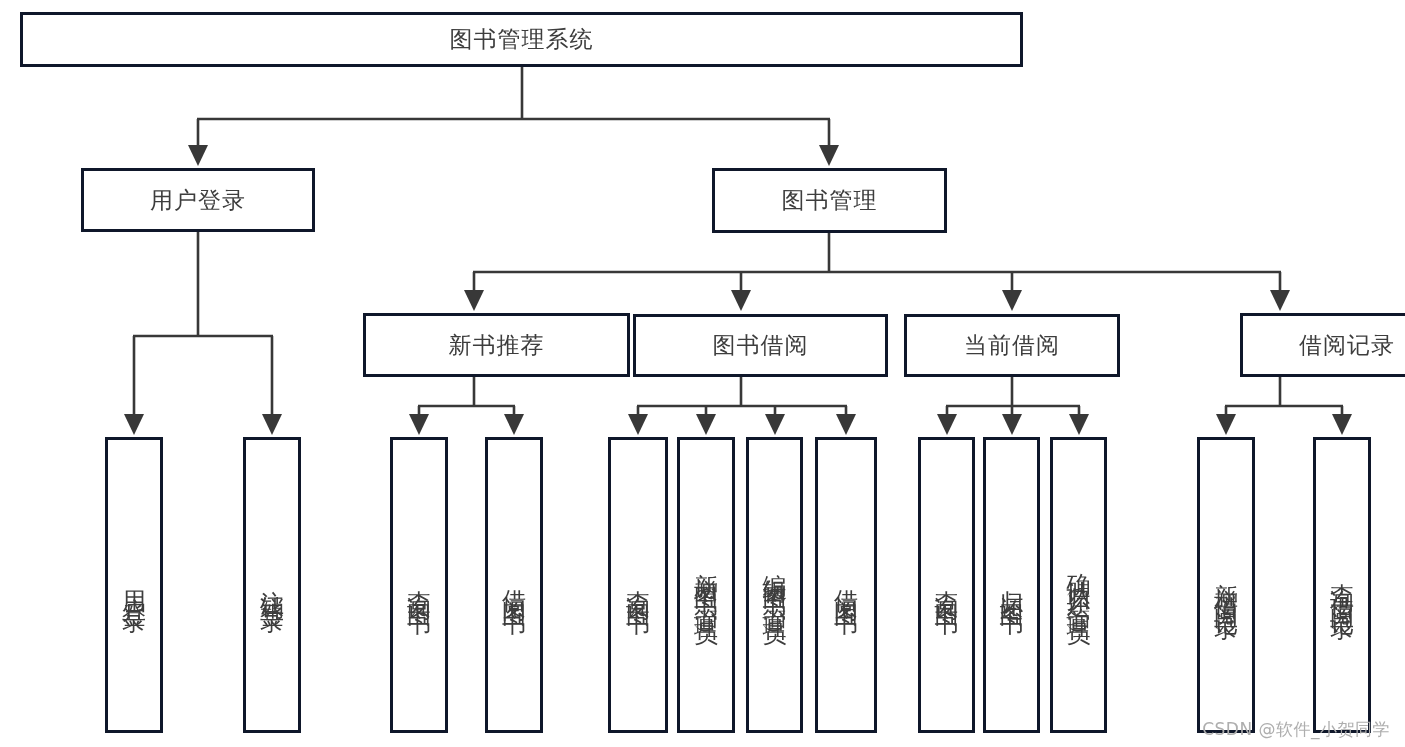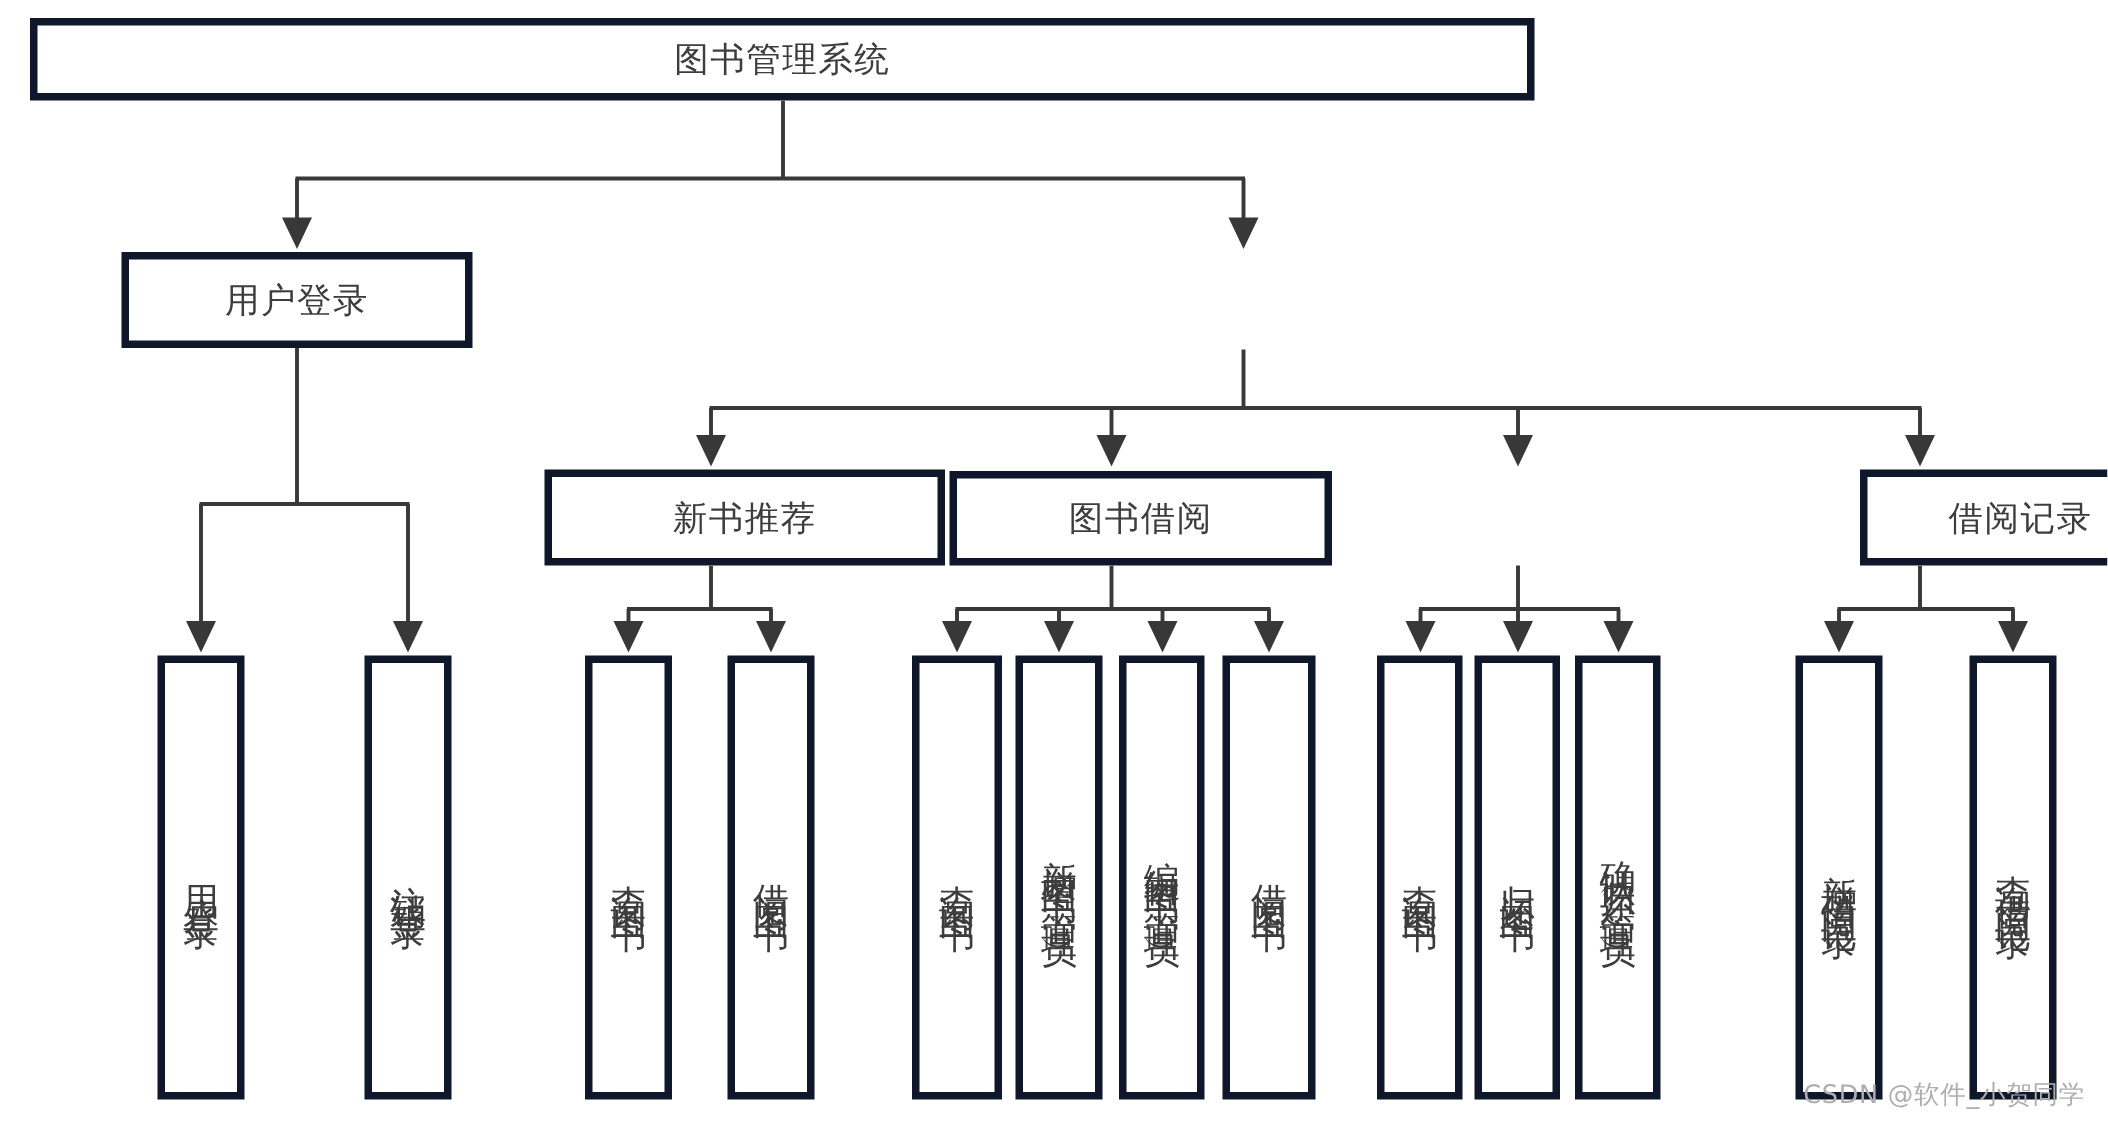--- a/index.html
+++ b/index.html
@@ -2,21 +2,21 @@
 <html><head>
 <meta charset="utf-8">
 <style>
   html,body{margin:0;padding:0;background:#fff;}
   .canvas{
     position:relative;width:1405px;height:747px;background:#ffffff;
     font-family:"DejaVu Sans","Liberation Sans",sans-serif;overflow:hidden;
   }
   .connectors{position:absolute;left:0;top:0;z-index:1;}
   .node{
-    position:absolute;box-sizing:border-box;border:5px solid #0f172a;background:#ffffff;
+    position:absolute;box-sizing:border-box;border:3px solid #0f172a;background:#ffffff;
     display:flex;align-items:center;justify-content:center;color:#3d3d3d;z-index:2;
   }
   .node.h span{font-size:23px;letter-spacing:1px;white-space:nowrap;}
   .node.v span{writing-mode:vertical-rl;text-orientation:mixed;font-size:24px;letter-spacing:7px;line-height:1;}
   .leaf{top:437px;height:296px;}
   .watermark{
     position:absolute;right:15px;bottom:6px;z-index:10;color:#aeaeae;
     font-size:17px;letter-spacing:0.5px;white-space:nowrap;
   }
 </style>
@@ -94,26 +94,32 @@
     </g>
   </svg>
 
   <div class="node h" style="left:20px;top:12px;width:1003px;height:55px">
     <span>图书管理系统</span>
   </div>
 
   <div class="node h" style="left:81px;top:168px;width:234px;height:64px">
     <span>用户登录</span>
   </div>
+  <div class="node h" style="left:712px;top:168px;width:235px;height:65px">
+    <span>图书管理</span>
+  </div>
 
   <div class="node h" style="left:363px;top:313px;width:267px;height:64px">
     <span>新书推荐</span>
   </div>
   <div class="node h" style="left:633px;top:314px;width:255px;height:63px">
     <span>图书借阅</span>
+  </div>
+  <div class="node h" style="left:904px;top:314px;width:216px;height:63px">
+    <span>当前借阅</span>
   </div>
   <div class="node h" style="left:1240px;top:313px;width:214px;height:64px">
     <span>借阅记录</span>
   </div>
 
   <div class="node v leaf" style="left:105px;width:58px">
     <span>用户登录</span>
   </div>
   <div class="node v leaf" style="left:243px;width:58px">
     <span>注销登录</span>

